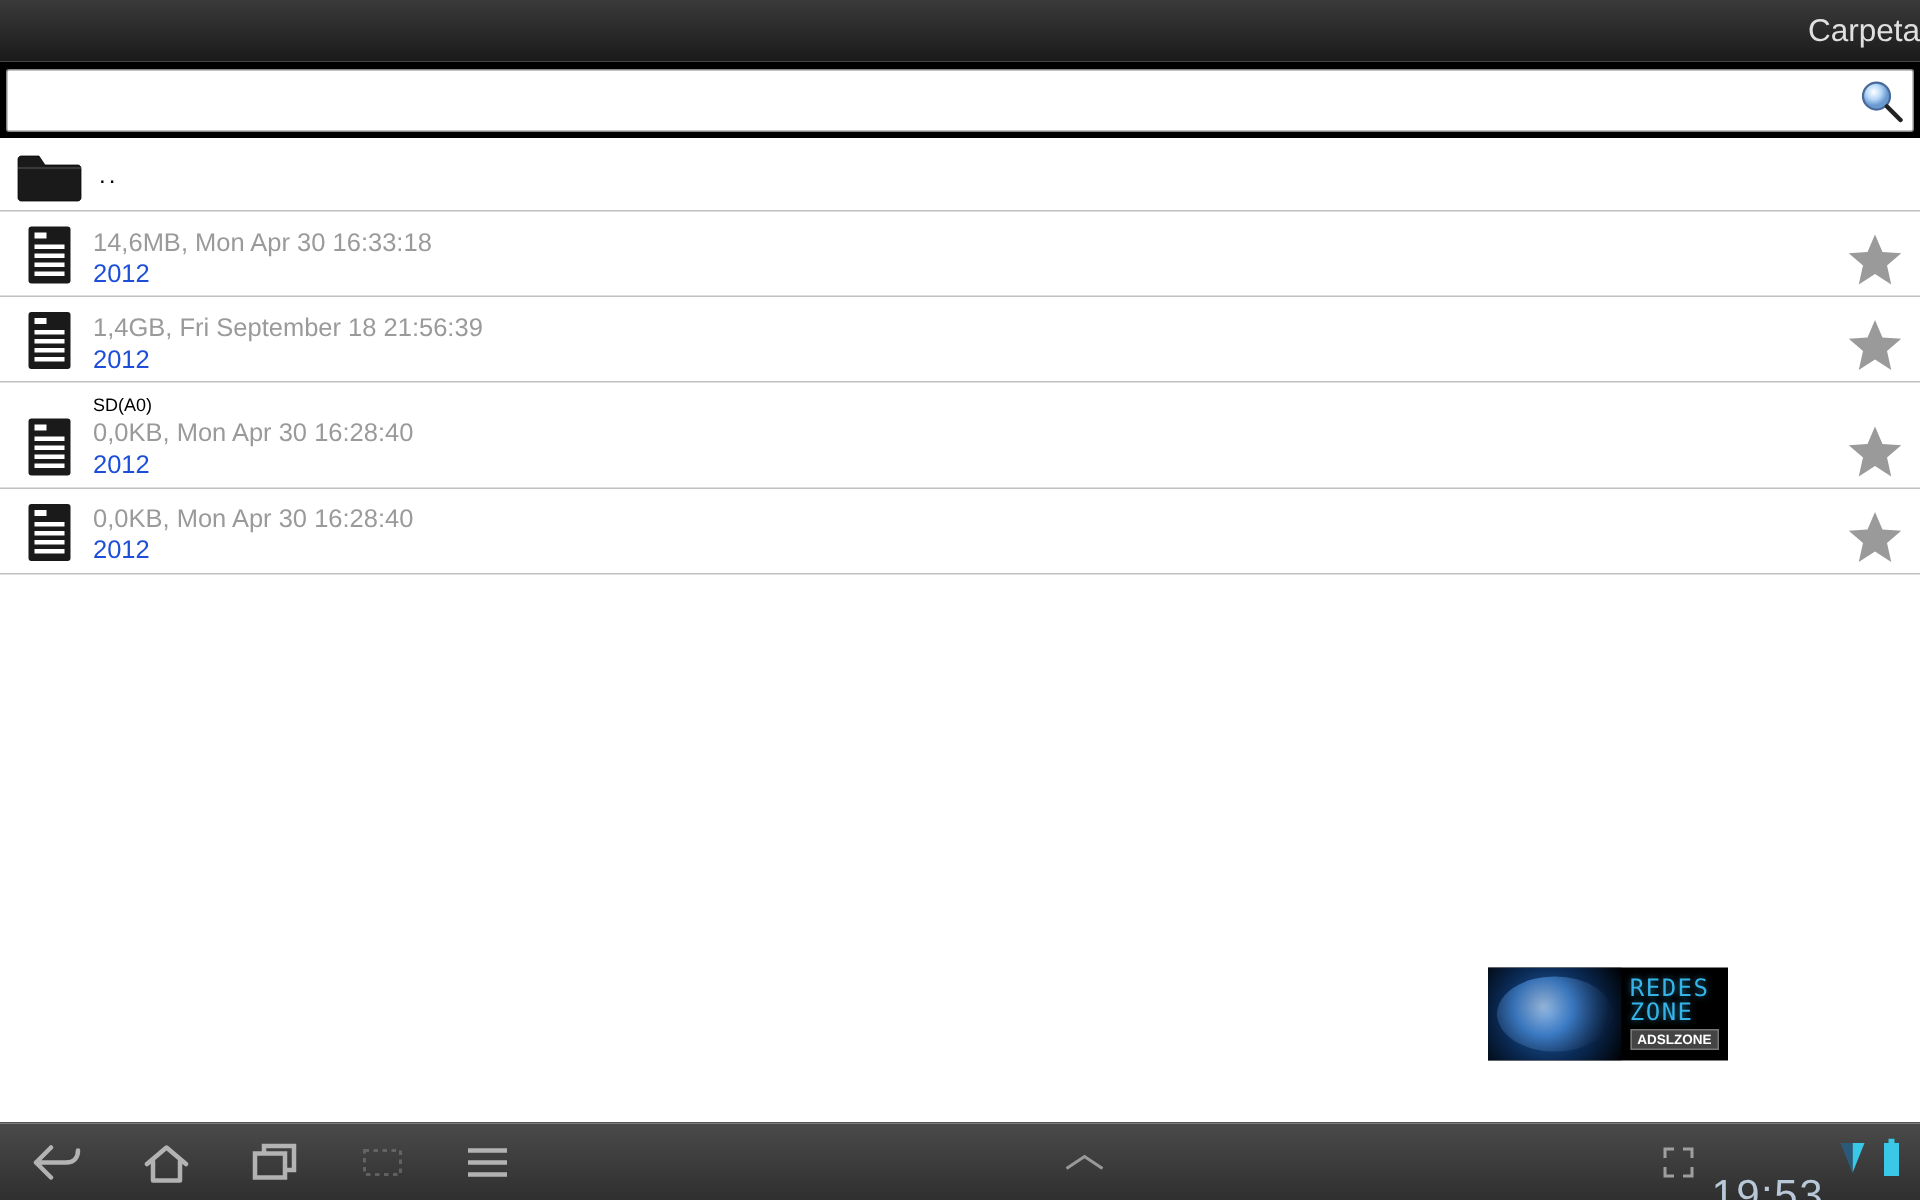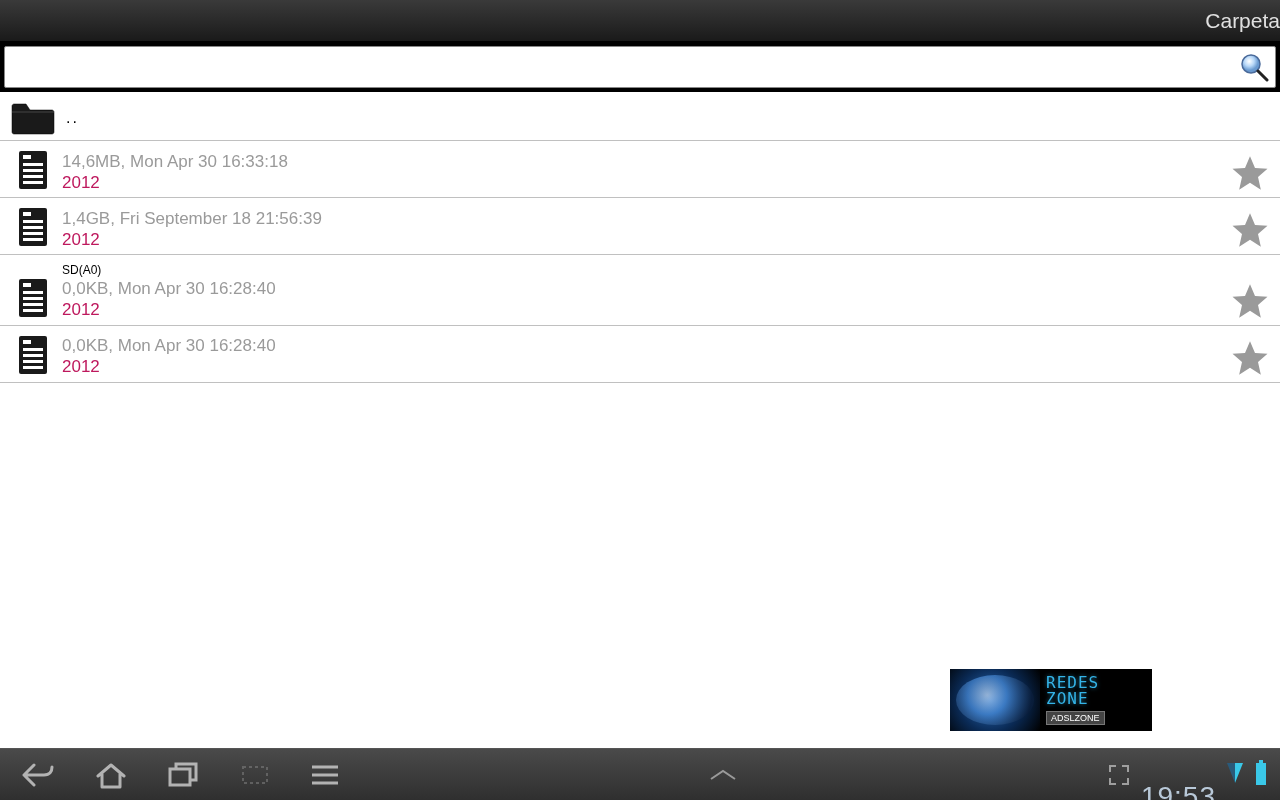--- a/index.html
+++ b/index.html
@@ -58,21 +58,21 @@
     align-items: flex-end;
     border-bottom: 1px solid #c0c0c0;
     padding: 6px 4px 4px 4px;
     min-height: 56px;
   }
   .row.parent { min-height: 48px; align-items: center; }
   .icon-cell { width: 58px; display: flex; justify-content: center; align-items: flex-start; padding-top: 2px;}
   .text-cell { flex: 1; padding-top: 2px; line-height: 1.25; }
   .file-name { font-size: 12px; color: #000; }
   .file-meta { font-size: 17px; color: #9a9a9a; }
-  .file-year { font-size: 17px; color: #be185d; }
+  .file-year { font-size: 17px; color: #1d4ed8; }
   .star-cell { width: 52px; display: flex; align-items: center; justify-content: center; }
   .star-cell svg { width: 40px; height: 40px; }
   .parent .file-name { font-size: 16px; letter-spacing: 2px; padding-left:4px;}
   .navbar {
     position: absolute;
     bottom: 0; left: 0; right: 0;
     height: 52px;
     background: linear-gradient(to bottom, #4a4a4a 0%, #2f2f2f 100%);
     display: flex;
     align-items: center;
@@ -80,22 +80,22 @@
     border-top: 1px solid #555;
   }
   .nav-left { display: flex; align-items: center; gap: 38px; padding-left: 20px; }
   .nav-icon { display: flex; align-items: center; justify-content: center; cursor: pointer; opacity: 0.85; }
   .nav-center { flex: 1; display: flex; justify-content: center; }
   .nav-right { display: flex; align-items: center; gap: 10px; padding-right: 12px; }
   .clock { font-size: 28px; color: #b8c8d8; font-weight: 400; letter-spacing: 1px; margin-top: 44px; }
   .ad {
     position: absolute;
     right: 128px;
-    bottom: 69px;
-    width: 202px;
+    bottom: 93px;
+    width: 160px;
     height: 62px;
     background: #000;
     display: flex;
     align-items: center;
     overflow: hidden;
   }
   .ad-left {
     width: 90px; height: 100%;
     background: radial-gradient(circle at 45% 50%, #2a6fbf 0%, #0a2a55 55%, #000 100%);
     position: relative;
@@ -117,20 +117,21 @@
     text-shadow: 0 0 4px rgba(52,180,232,0.6);
   }
   .ad-sub{
     margin-top:2px;
     display:inline-block;
     font-size:9px;
     color:#fff;
     background:#444;
     padding:1px 4px;
     border:1px solid #777;
+    font-weight:bold;
   }
 </style>
 </head>
 <body>
 
 <div class="titlebar">
   <span>Carpeta</span>
 </div>
 
 <div class="searchbar-wrap">

